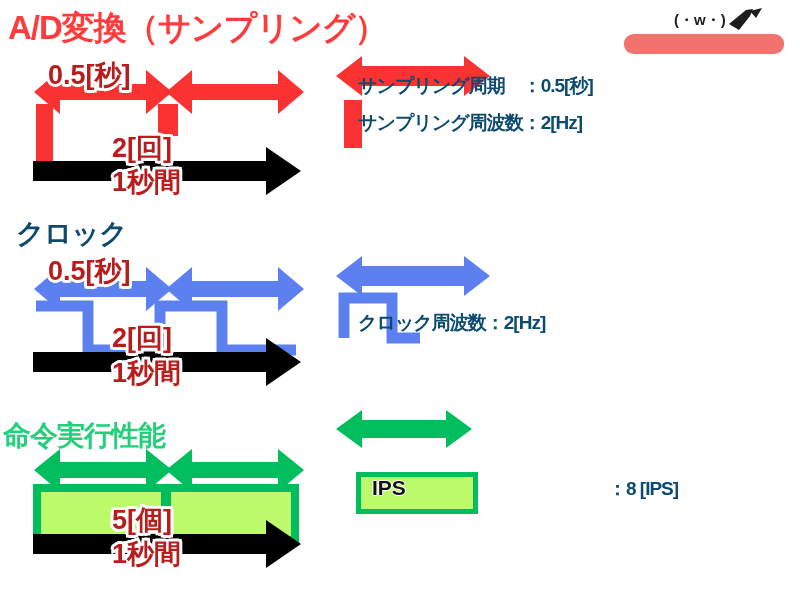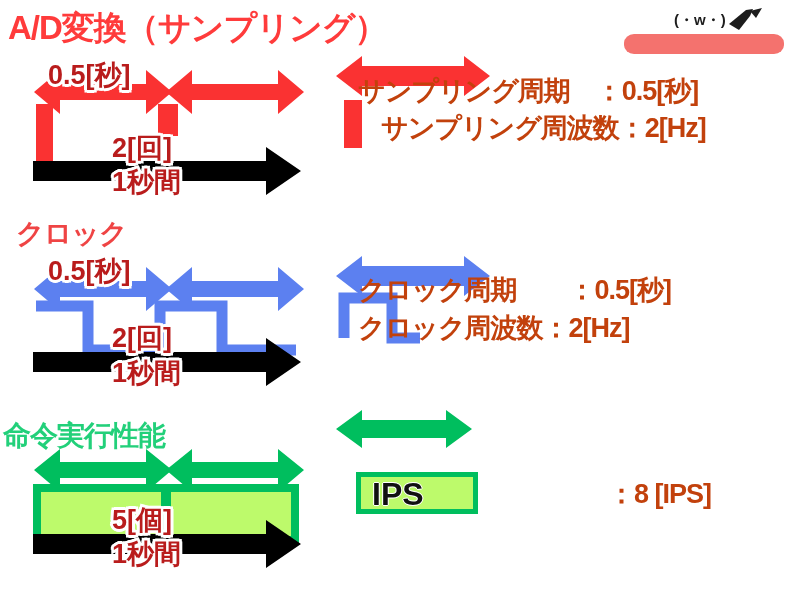--- a/index.html
+++ b/index.html
@@ -45,49 +45,49 @@
   .logo-brushhead {
     position: absolute; left: 112px; top: 0px;
     width: 40px; height: 26px;
   }
 
   
   .sec-head {
     font-size: 28px; font-weight: bold; white-space: nowrap;
     letter-spacing: -1px;
   }
-  .sec-head.blue  { color: #ef4444; }
+  .sec-head.blue  { color: #0c4a6e; }
   .sec-head.green { color: #22d07a; }
 
   
   .outlined {
     font-size: 27px; font-weight: bold; color: #b91c1c;
     white-space: nowrap;
     -webkit-text-stroke: 5px #fff;
     paint-order: stroke fill;
     text-shadow:
       2px 0 #fff, -2px 0 #fff, 0 2px #fff, 0 -2px #fff,
       2px 2px #fff, -2px 2px #fff, 2px -2px #fff, -2px -2px #fff,
       3px 0 #fff, -3px 0 #fff, 0 3px #fff, 0 -3px #fff;
   }
 
   
   .legend-line {
-    font-size: 27px; font-weight: bold; color: #c2410c;
+    font-size: 19px; font-weight: bold; color: #0c4a6e;
     white-space: nowrap; letter-spacing: -1px;
   }
 
   
   .ips-box {
     left: 356px; top: 472px; width: 122px; height: 42px;
     background: #bdfa6b; border: 5px solid #00be5e;
   }
   .ips-label {
     left: 372px; top: 476px;
-    font-size: 32px; font-weight: bold; color: #111;
+    font-size: 21px; font-weight: bold; color: #111;
     text-shadow: 1px 0 #fff, -1px 0 #fff, 0 1px #fff, 0 -1px #fff;
   }
 
   
   svg.layer { position: absolute; left: 0; top: 0; width: 800px; height: 600px; pointer-events: none; }
 </style>
 </head>
 <body>
 
 <div id="page">
@@ -125,21 +125,21 @@
   <div class="abs outlined" style="left:112px; top:130px;">2[回]</div>
   <div class="abs outlined" style="left:112px; top:164px;">1秒間</div>
 
   <svg class="layer" viewBox="0 0 800 600">
     <g>
       <polygon points="336,76 362,56 362,66 464,66 464,56 490,76 464,96 464,86 362,86 362,96" fill="#fa3232"></polygon>
     </g>
     <rect x="344" y="100" width="18" height="48" fill="#fa3232"></rect>
   </svg>
   <div class="abs legend-line" style="left:358px; top:73px;">サンプリング周期　：0.5[秒]</div>
-  <div class="abs legend-line" style="left:358px; top:110px;margin-left:23px;">サンプリング周波数：2[Hz]</div>
+  <div class="abs legend-line" style="left:358px; top:110px;">サンプリング周波数：2[Hz]</div>
 
   <div class="abs sec-head blue" style="left:16px; top:215px;">クロック</div>
 
   <svg class="layer" viewBox="0 0 800 600">
 
     <g>
       <polygon points="34,289 60,267 60,281 146,281 146,267 172,289 146,311 146,297 60,297 60,311" fill="#5c80f0"></polygon>
     </g>
 
     <g>
@@ -156,21 +156,20 @@
   <div class="abs outlined" style="left:48px; top:253px;">0.5[秒]</div>
   <div class="abs outlined" style="left:112px; top:320px;">2[回]</div>
   <div class="abs outlined" style="left:112px; top:355px;">1秒間</div>
 
   <svg class="layer" viewBox="0 0 800 600">
     <g>
       <polygon points="336,276 362,256 362,266 464,266 464,256 490,276 464,296 464,286 362,286 362,296" fill="#5c80f0"></polygon>
     </g>
     <polyline points="344,338 344,298 392,298 392,338 420,338" fill="none" stroke="#5c80f0" stroke-width="11"></polyline>
   </svg>
-  <div class="abs legend-line" style="left:358px; top:272px;">クロック周期　　：0.5[秒]</div>
   <div class="abs legend-line" style="left:358px; top:310px;text-align:center;">クロック周波数：2[Hz]</div>
 
   <div class="abs sec-head green" style="left:3px; top:417px;">命令実行性能</div>
 
   <svg class="layer" viewBox="0 0 800 600">
 
     <g>
       <polygon points="34,470 60,449 60,462 146,462 146,449 172,470 146,492 146,478 60,478 60,492" fill="#00be5e"></polygon>
     </g>
 

